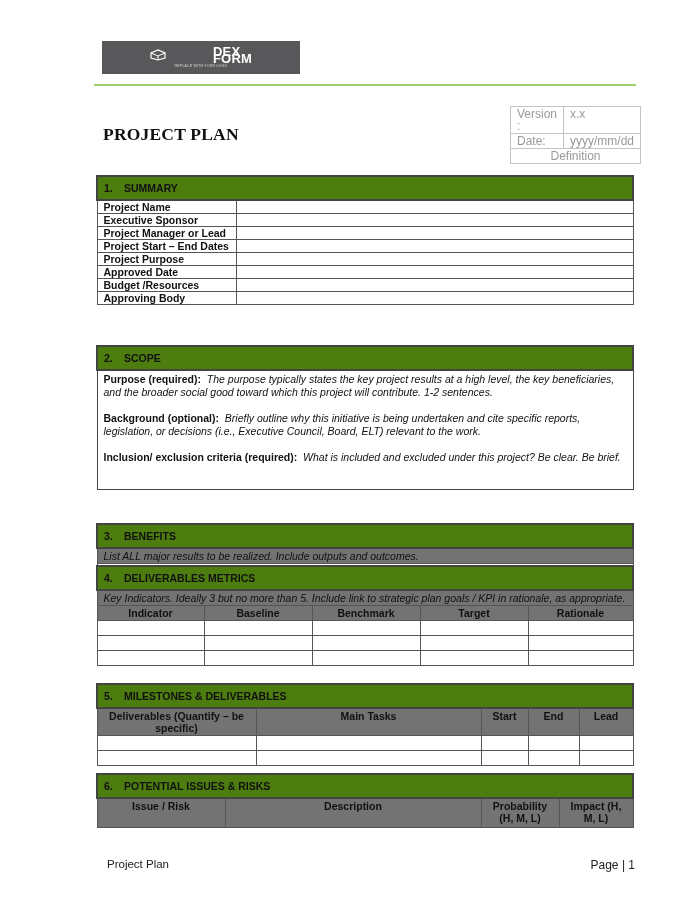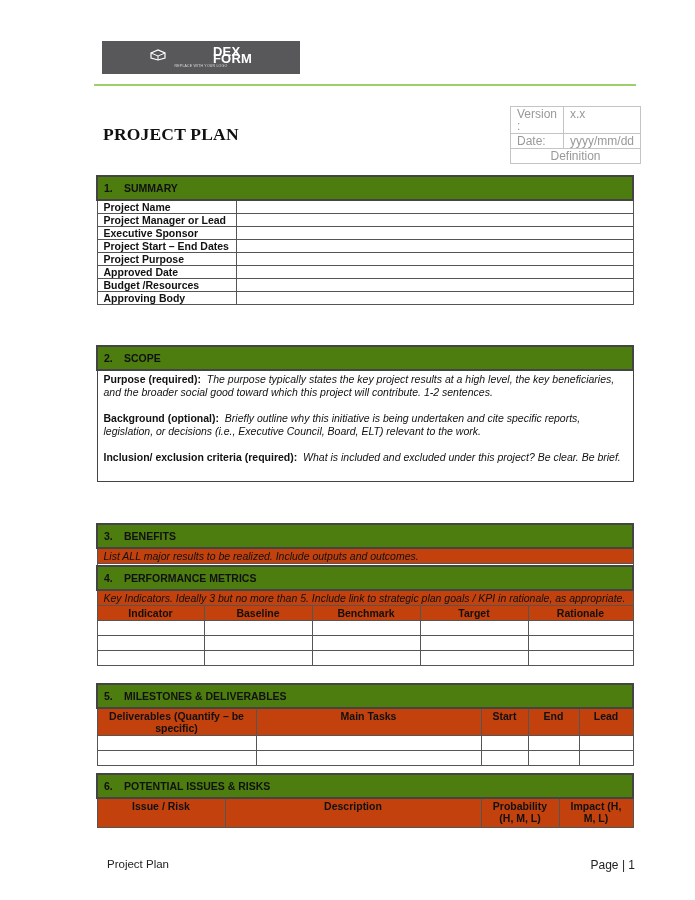--- a/index.html
+++ b/index.html
@@ -21,26 +21,26 @@
     .ver-table td { border: 1px solid #c4c4c4; padding: 1px 6px; vertical-align: top; line-height: 12px; }
     .ver-table .lbl { width: 38px; }
     .ver-table .val { width: 60px; }
     .ver-table .def { text-align: center; }
 
     .section { position: absolute; left: 96px; width: 538px; border-collapse: collapse; table-layout: fixed; }
     .section td, .section th { border: 1px solid #555; font-size: 10.5px; line-height: 12px; }
     .sec-head { background: #4d7c0f; border: 2px solid #444 !important; text-align: left; font-weight: bold;
       padding: 4px 6px; font-size: 10.5px; height: 14px; }
     .sec-head .num { display: inline-block; width: 20px; }
-    .gray { background: #c2410c; }
+    .gray { background: #737373; }
     .lab { font-weight: bold; padding: 0 6px; vertical-align: top; margin-left: 43px; }
     .italic { font-style: italic; }
     .th { font-weight: bold; text-align: center; padding: 1px 4px; vertical-align: top; }
     .cell { height: 12px; }
-    .scope-body { padding: 2px 6px 0 6px; border: 1px solid #444 !important; vertical-align: top; }
+    .scope-body { padding: 2px 6px 8px 6px; border: 1px solid #444 !important; vertical-align: top; }
     .scope-body p { margin: 0 0 13px 0; line-height: 13px; font-size: 10.5px; }
     .scope-body p:last-child { margin-bottom: 0; }
     .scope-body b { font-style: normal; }
     .bullet { padding-left: 25px; }
     .bullet .dot { display: inline-block; width: 20px; font-size: 9px; }
     .hl { background: #8b5cf6; padding: 0 1px; }
 
     .footer-left { position: absolute; left: 107px; top: 858px; font-size: 11.5px; color: #222; }
     .footer-right { position: absolute; right: 60px; top: 858px; font-size: 12px; color: #222; }
   </style>
@@ -89,25 +89,25 @@
       <tr>
     <th class="sec-head" colspan="2">
       <span class="num">1.</span><span>SUMMARY</span>
     </th>
   </tr>
   <tr>
         <td class="lab">Project Name</td>
         <td></td>
       </tr>
   <tr>
+        <td class="lab">Executive Sponsor</td>
+        <td></td>
+      </tr>
+  <tr>
         <td class="lab">Project Manager or Lead</td>
-        <td></td>
-      </tr>
-  <tr>
-        <td class="lab">Executive Sponsor</td>
         <td></td>
       </tr>
   <tr>
         <td class="lab">Project Start – End Dates</td>
         <td></td>
       </tr>
   <tr>
         <td class="lab">Project Purpose</td>
         <td></td>
       </tr>
@@ -163,21 +163,21 @@
   <colgroup>
       <col style="width:107px">
       <col style="width:108px">
       <col style="width:108px">
       <col style="width:108px">
       <col>
     </colgroup>
   <tbody>
       <tr>
     <th class="sec-head" colspan="5">
-      <span class="num">4.</span><span>PERFORMANCE  METRICS</span>
+      <span class="num">4.</span><span>DELIVERABLES  METRICS</span>
     </th>
   </tr>
   <tr>
         <td class="gray italic" colspan="5" style="padding:1px 6px;">Key Indicators.  Ideally 3 but no more than 5.  Include link to strategic plan goals / KPI in rationale, as appropriate.</td>
       </tr>
   <tr>
     <td class="th gray">Indicator</td>
     <td class="th gray">Baseline</td>
     <td class="th gray">Benchmark</td>
     <td class="th gray">Target</td>

